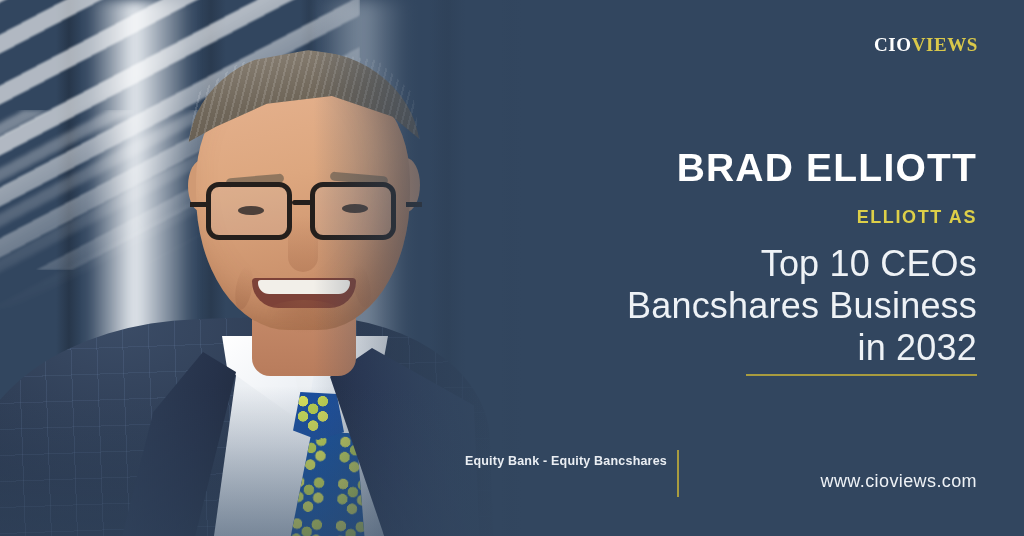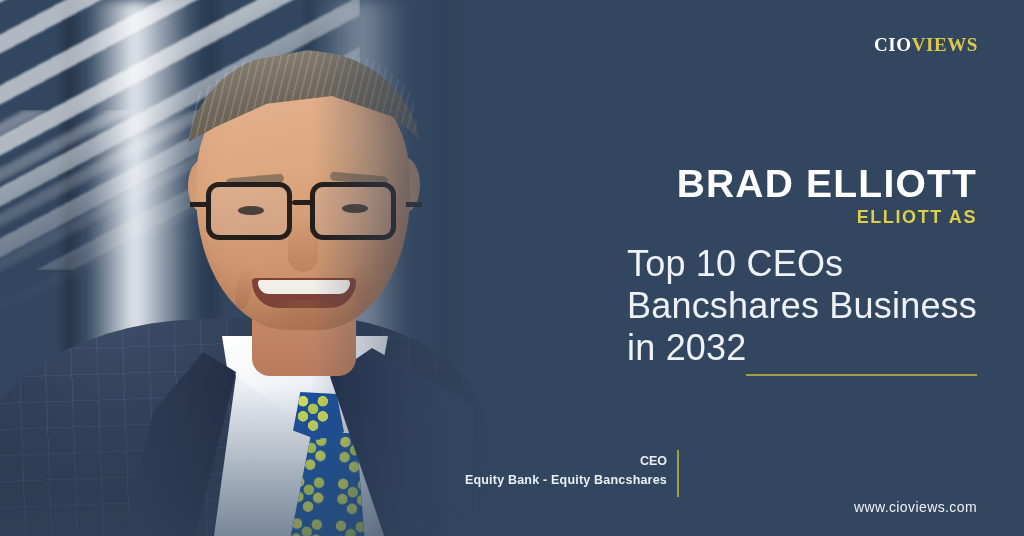--- a/index.html
+++ b/index.html
@@ -227,30 +227,30 @@
     font-family:"Liberation Serif", serif;
     font-size:19px; font-weight:bold; letter-spacing:.6px;
     white-space:nowrap;
   }
   .logo .cio{ color:#ffffff; }
   .logo .views{ color:#d9c84a; }
 
   .name{
     position:absolute; right:47px; top:146px;
     font-size:39px; font-weight:bold; color:#ffffff;
-    letter-spacing:1.2px; white-space:nowrap;margin-top:16px;
+    letter-spacing:1.2px; white-space:nowrap;
   }
   .honored{
     position:absolute; right:47px; top:207px;
     font-size:18px; font-weight:bold; color:#ddcf48;
     letter-spacing:1.6px; white-space:nowrap;
   }
   .headline{
     position:absolute; right:47px; top:243px;
-    text-align:left; color:#eef2f6;
+    text-align:right; color:#eef2f6;
     font-size:36px; font-weight:300; line-height:1.16;
     letter-spacing:.2px; white-space:nowrap;
   }
   .hr-gold{
     position:absolute; right:47px; top:374px;
     width:231px; height:2px;
     background:#a99c3f;
   }
 
   .role{
@@ -260,23 +260,22 @@
     white-space:nowrap;
   }
   .role .line2{ letter-spacing:.2px; }
   .vrule{
     position:absolute; left:677px; top:450px;
     width:2px; height:47px;
     background:#a99c3f;
   }
   .site{
     position:absolute; right:47px; top:471px;
-    font-size:14px; color:#eef2f6; letter-spacing:.4px;
+    font-size:18px; color:#eef2f6; letter-spacing:.4px;
     white-space:nowrap;
-    margin-top:28px;
   }
 </style>
 </head>
 <body>
 
 <div class="banner">
 
   <div class="photo-wrap">
     <div class="backdrop"></div>
     <div class="lightcol"></div>
@@ -336,20 +335,19 @@
 
   <div class="headline">
     <div>Top 10 CEOs</div>
     <div>Bancshares Business</div>
     <div>in 2032</div>
   </div>
 
   <div class="hr-gold"></div>
 
   <div class="role">
-    <div>CEO</div>
     <div class="line2">Equity Bank - Equity Bancshares</div>
   </div>
   <div class="vrule"></div>
 
   <div class="site">www.cioviews.com</div>
 
 </div>
 
 </body></html>

